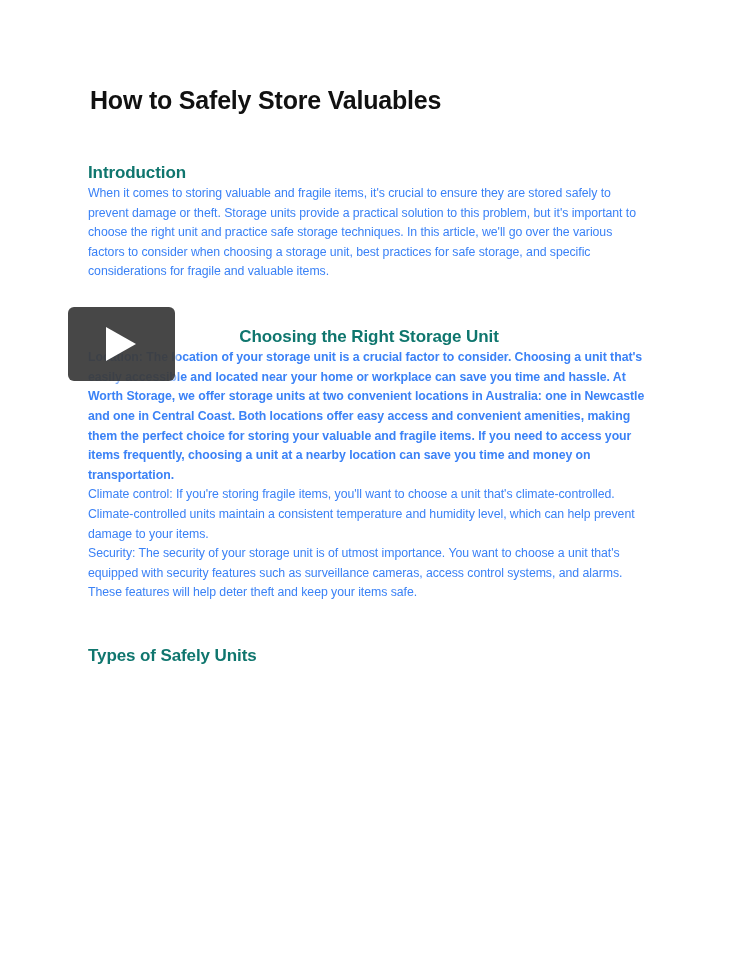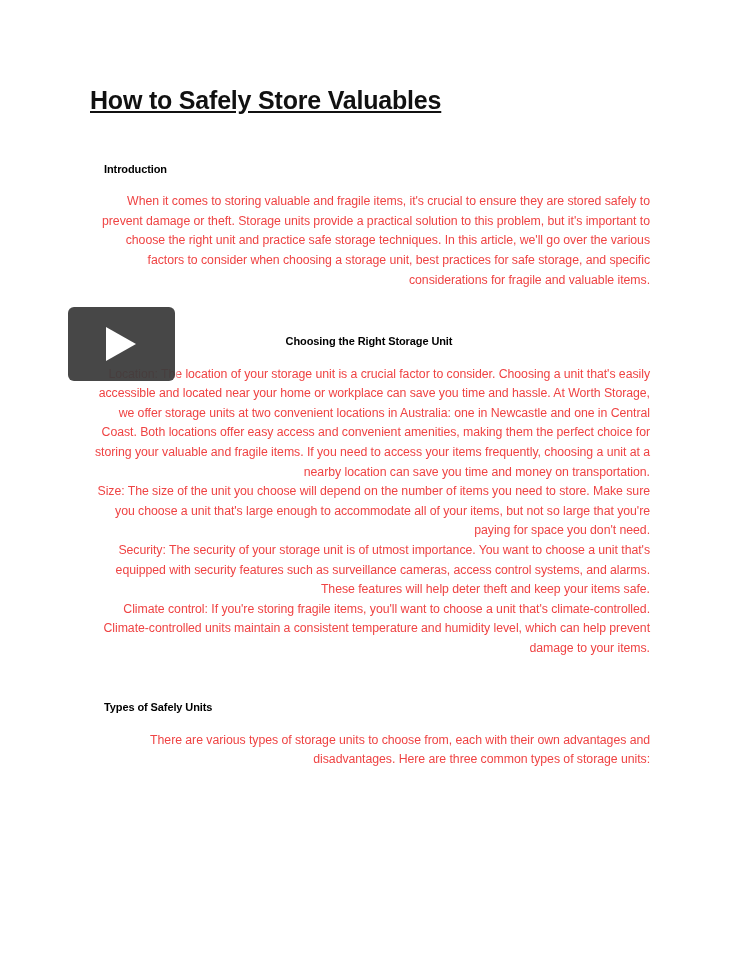--- a/index.html
+++ b/index.html
@@ -33,48 +33,47 @@
 
   .doc-title {
     font-size: 25px;
     font-weight: bold;
     letter-spacing: -0.2px;
     color: #111111;
     margin: 0;
     padding-top: 85px;
     padding-left: 2px;
     line-height: 1.2;
-    text-decoration: underline;
   }
 
   .section-heading {
-    font-size: 11px;
+    font-size: 17px;
     font-weight: bold;
-    color: #000000;
-    margin: 16px;
+    color: #0f766e;
+    margin: 0;
     line-height: 1.3;
     letter-spacing: -0.1px;
   }
 
   .h-introduction { margin-top: 47px; }
   .h-choosing     { margin-top: 44px; text-align: center; }
   .h-types        { margin-top: 42px; }
 
   p.body-text {
     font-size: 12.3px;
     line-height: 19.6px;
-    color: #ef4444;
+    color: #3b82f6;
     margin: 0;
     letter-spacing: -0.05px;
-    text-align: right;
+    text-align: left;
   }
 
   .p-intro        { margin-top: 21px; }
   .p-notall       { margin-top: 20px; }
-  .p-location     { margin-top: 21px; }
+  .p-location     { margin-top: 21px; font-weight: bold; }
   .p-size         { margin-top: 21px; }
   .p-security     { margin-top: 21px; }
   .p-climate      { margin-top: 22px; }
   .p-types-intro  { margin-top: 22px; }
 
   
   .video-overlay {
     position: absolute;
     left: 68px;
     top: 307px;
@@ -123,29 +122,27 @@
 
     <h2 class="section-heading h-introduction">Introduction</h2>
 
     <p class="body-text p-intro">When it comes to storing valuable and fragile items, it's crucial to ensure they are stored safely to prevent damage or theft. Storage units provide a practical solution to this problem, but it's important to choose the right unit and practice safe storage techniques. In this article, we'll go over the various factors to consider when choosing a storage unit, best practices for safe storage, and specific considerations for fragile and valuable items.</p>
 
     <h2 class="section-heading h-choosing">Choosing the Right Storage Unit</h2>
 
 
     <p class="body-text p-location">Location: The location of your storage unit is a crucial factor to consider. Choosing a unit that's easily accessible and located near your home or workplace can save you time and hassle. At Worth Storage, we offer storage units at two convenient locations in Australia: one in Newcastle and one in Central Coast. Both locations offer easy access and convenient amenities, making them the perfect choice for storing your valuable and fragile items. If you need to access your items frequently, choosing a unit at a nearby location can save you time and money on transportation.</p>
 
-    <p class="body-text p-size">Size: The size of the unit you choose will depend on the number of items you need to store. Make sure you choose a unit that's large enough to accommodate all of your items, but not so large that you're paying for space you don't need.</p>
+
+    <p class="body-text p-climate">Climate control: If you're storing fragile items, you'll want to choose a unit that's climate-controlled. Climate-controlled units maintain a consistent temperature and humidity level, which can help prevent damage to your items.</p>
 
     <p class="body-text p-security">Security: The security of your storage unit is of utmost importance. You want to choose a unit that's equipped with security features such as surveillance cameras, access control systems, and alarms. These features will help deter theft and keep your items safe.</p>
 
-    <p class="body-text p-climate">Climate control: If you're storing fragile items, you'll want to choose a unit that's climate-controlled. Climate-controlled units maintain a consistent temperature and humidity level, which can help prevent damage to your items.</p>
-
     <h2 class="section-heading h-types">Types of Safely Units</h2>
 
-    <p class="body-text p-types-intro">There are various types of storage units to choose from, each with their own advantages and disadvantages. Here are three common types of storage units:</p>
 
   </div>
 
   <div class="video-overlay">
     <div class="halo"></div>
     <div class="plate"></div>
     <div class="play-triangle"></div>
   </div>
 
 </div>

